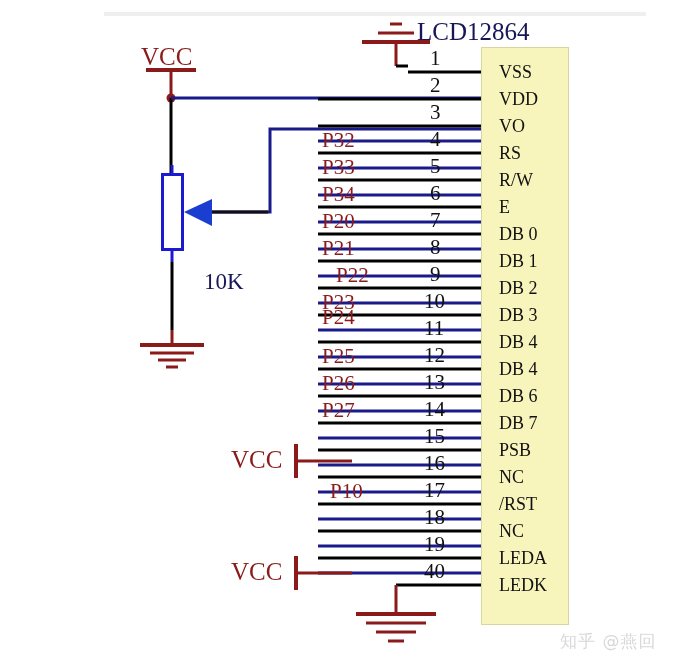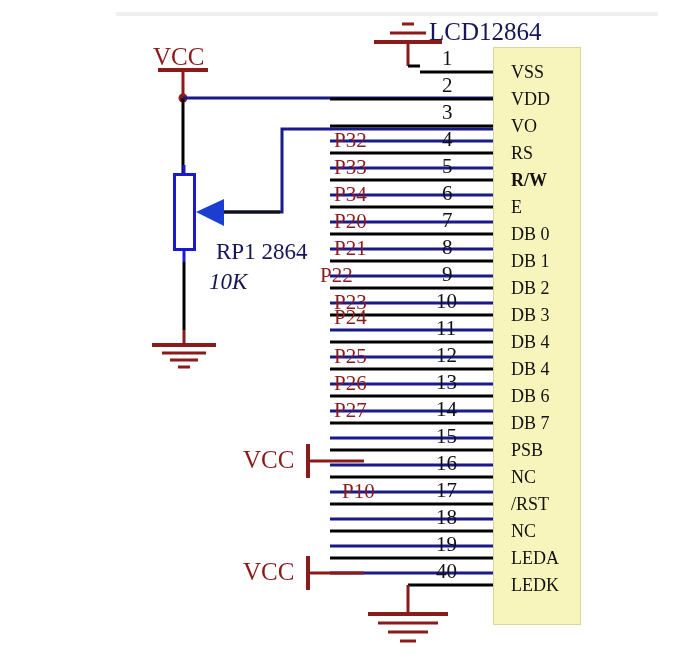--- a/index.html
+++ b/index.html
@@ -7,21 +7,20 @@
     padding: 0;
     background: #ffffff;
   }
   #canvas {
     position: relative;
     width: 668px;
     height: 671px;
     background: #ffffff;
     overflow: hidden;
     font-family: "Liberation Serif", "DejaVu Serif", serif;
-    margin-left: 12px;
   }
   
   .top-band {
     position: absolute;
     left: 104px;
     top: 12px;
     width: 542px;
     height: 4px;
     background: #efeff2;
   }
@@ -228,21 +227,21 @@
       <line x1="388" y1="641" x2="404" y2="641" stroke="#8b1a1a" stroke-width="3"></line>
     </g>
   </svg>
 
   <div class="pot-body"></div>
 
   <div class="pin-name" style="top:61px;">VSS</div>
   <div class="pin-name" style="top:88px;">VDD</div>
   <div class="pin-name" style="top:115px;">VO</div>
   <div class="pin-name" style="top:142px;">RS</div>
-  <div class="pin-name" style="top:169px;font-weight:bold;">R/W</div>
+  <div class="pin-name" style="top:169px;">R/W</div>
   <div class="pin-name" style="top:196px;">E</div>
   <div class="pin-name" style="top:223px;">DB 0</div>
   <div class="pin-name" style="top:250px;">DB 1</div>
   <div class="pin-name" style="top:277px;">DB 2</div>
   <div class="pin-name" style="top:304px;">DB 3</div>
   <div class="pin-name" style="top:331px;">DB 4</div>
   <div class="pin-name" style="top:358px;">DB 4</div>
   <div class="pin-name" style="top:385px;">DB 6</div>
   <div class="pin-name" style="top:412px;">DB 7</div>
   <div class="pin-name" style="top:439px;">PSB</div>
@@ -271,29 +270,29 @@
   <div class="pin-num" style="left:424px; top:480px;">17</div>
   <div class="pin-num" style="left:424px; top:507px;">18</div>
   <div class="pin-num" style="left:424px; top:534px;">19</div>
   <div class="pin-num" style="left:424px; top:561px;">40</div>
 
   <div class="net-label" style="left:322px; top:130px;">P32</div>
   <div class="net-label" style="left:322px; top:157px;">P33</div>
   <div class="net-label" style="left:322px; top:184px;">P34</div>
   <div class="net-label" style="left:322px; top:211px;">P20</div>
   <div class="net-label" style="left:322px; top:238px;">P21</div>
-  <div class="net-label" style="left:308px; top:265px;">P22</div>
+  <div class="net-label" style="left:336px; top:265px;">P22</div>
   <div class="net-label" style="left:322px; top:292px;">P23</div>
   <div class="net-label" style="left:322px; top:307px;">P24</div>
   <div class="net-label" style="left:322px; top:346px;">P25</div>
   <div class="net-label" style="left:322px; top:373px;">P26</div>
   <div class="net-label" style="left:322px; top:400px;">P27</div>
   <div class="net-label" style="left:330px; top:481px;">P10</div>
 
   <div class="vcc-label" style="left:141px; top:44px;">VCC</div>
   <div class="vcc-label" style="left:231px; top:447px;">VCC</div>
   <div class="vcc-label" style="left:231px; top:559px;">VCC</div>
 
-  <div class="comp-label" style="left:204px; top:238px;">RP1 2864</div>
-  <div class="comp-label" style="left:197px; top:268px;font-style:italic;">10K</div>
-
+  <div class="comp-label" style="left:204px; top:268px;">10K</div>
+
+  <div class="watermark" style="left:560px; top:630px;">知乎 @燕回</div>
 
 </div>
 
 </body></html>

